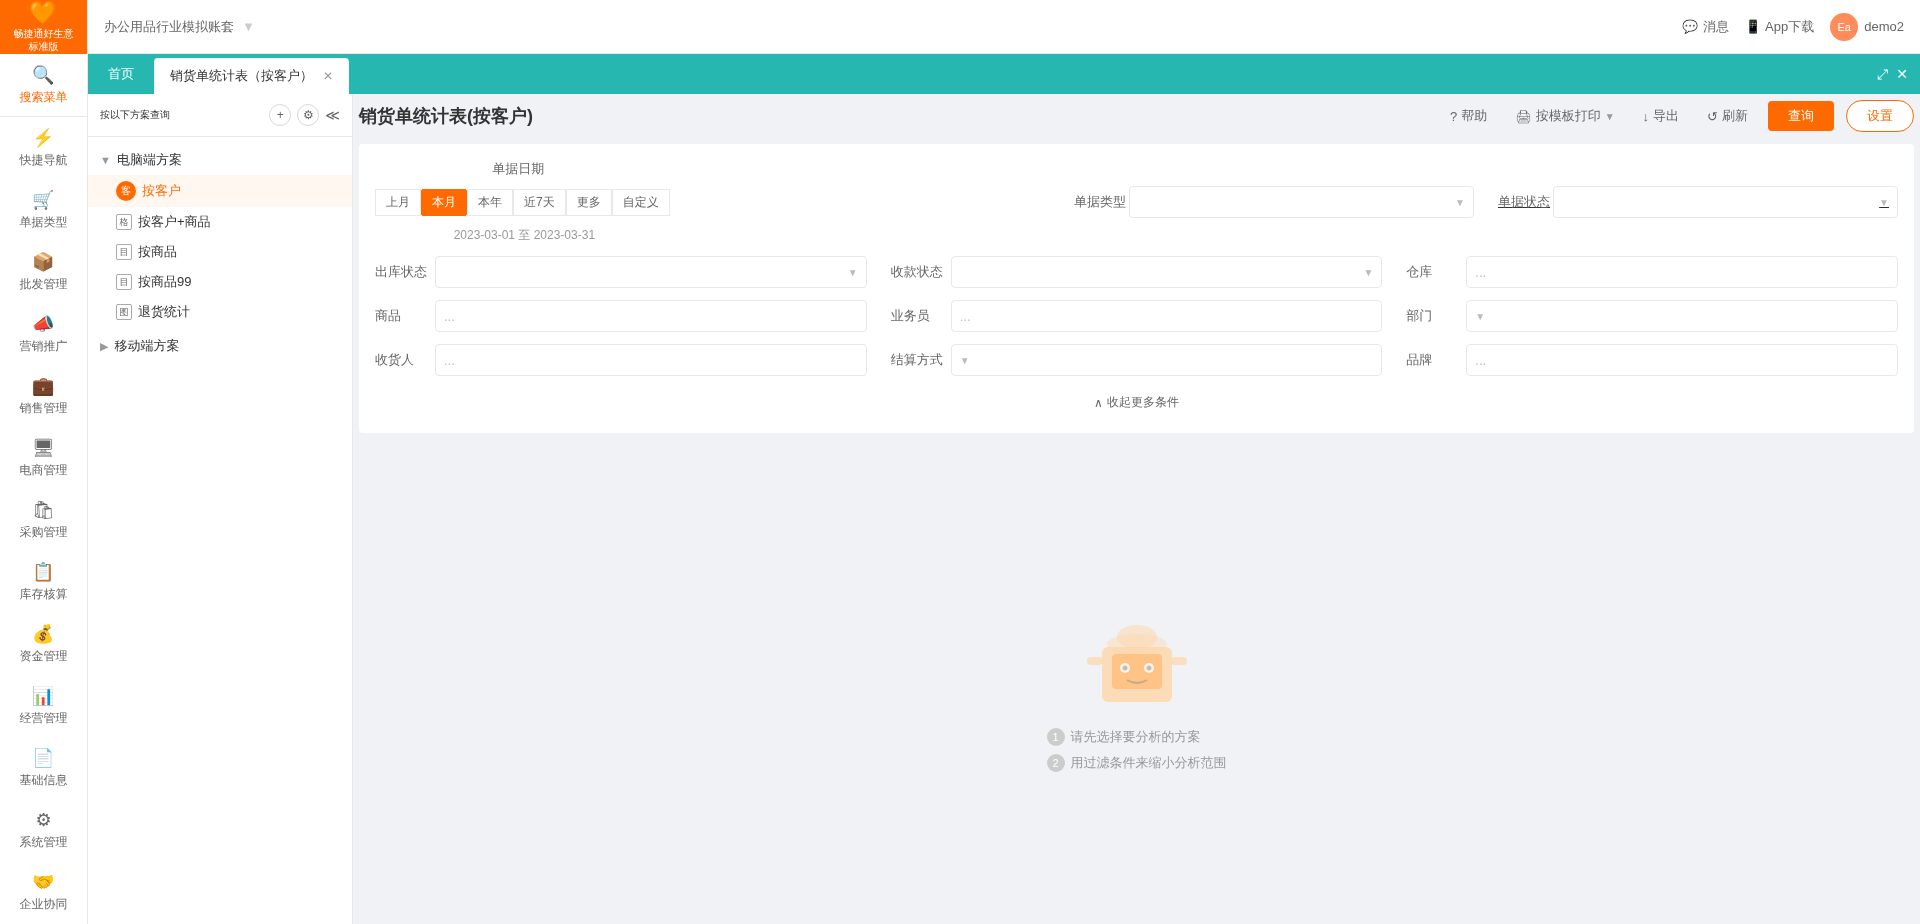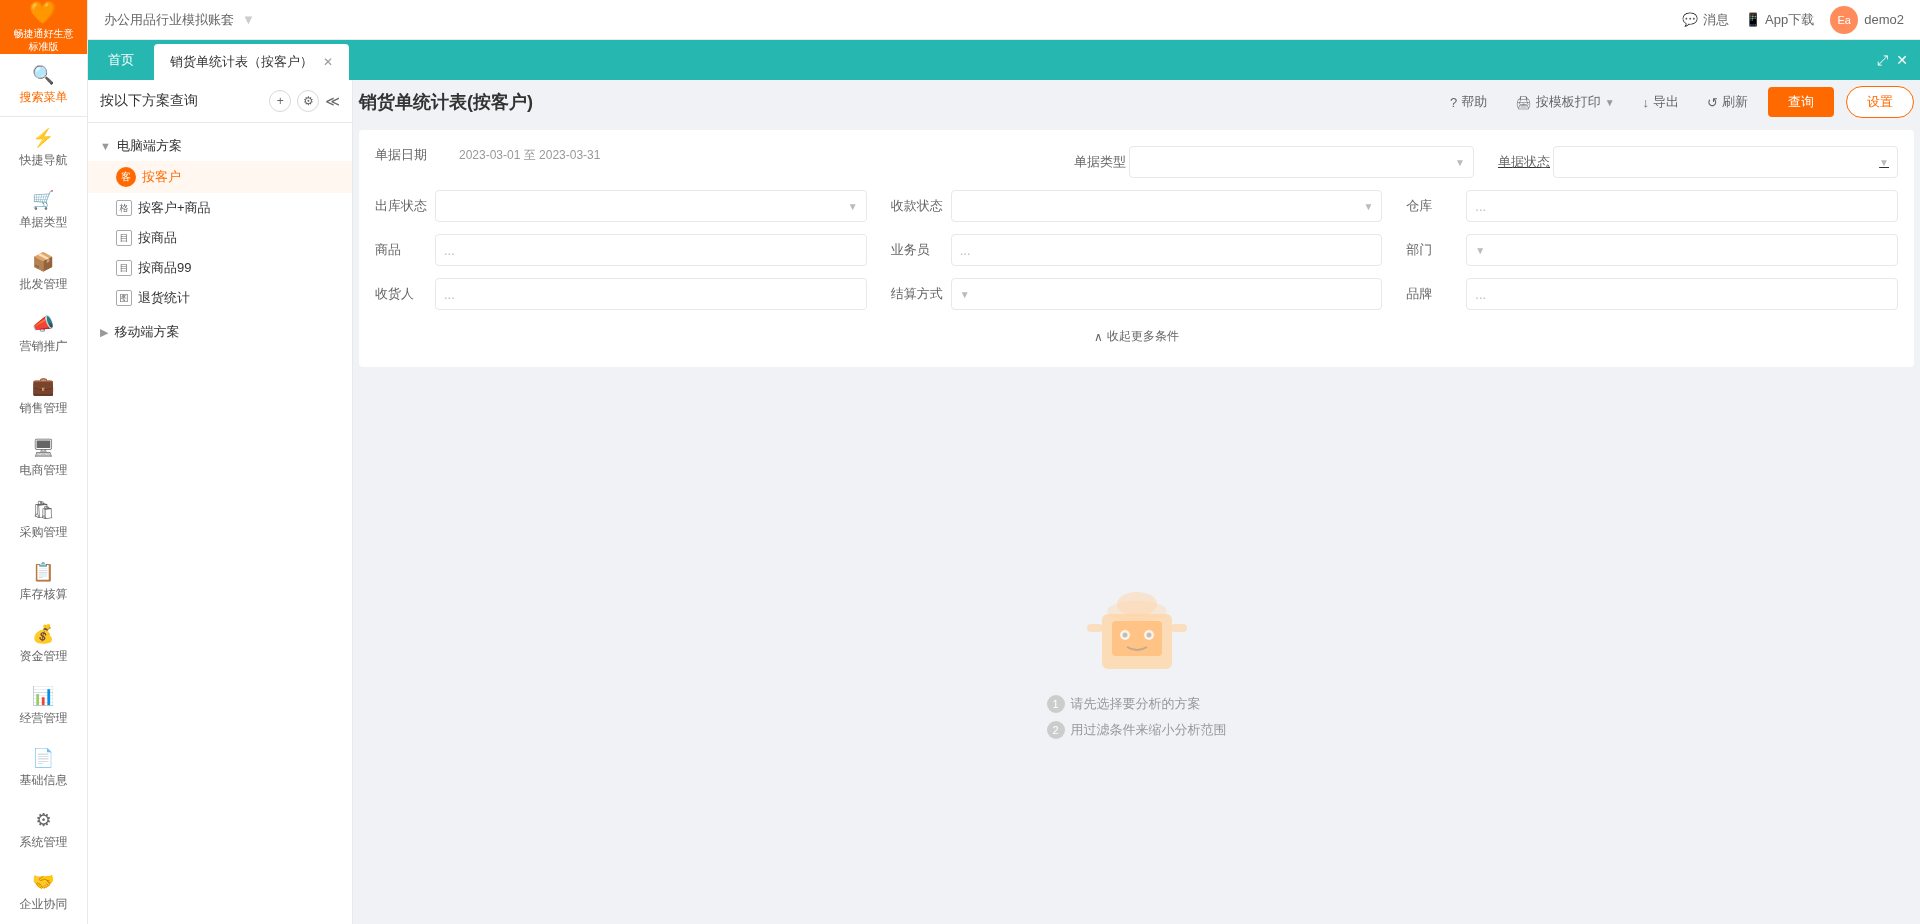--- a/index.html
+++ b/index.html
@@ -11,21 +11,21 @@
     .sidebar-logo .logo-icon { font-size: 22px; margin-bottom: 2px; }
     .sidebar-item { width: 88px; padding: 10px 5px; display: flex; flex-direction: column; align-items: center; cursor: pointer; color: #666; font-size: 12px; border-bottom: none; }
     .sidebar-item .s-icon { font-size: 18px; margin-bottom: 3px; }
     .sidebar-search { width: 88px; padding: 10px 5px; display: flex; flex-direction: column; align-items: center; cursor: pointer; color: #ff6a00; font-size: 12px; border-bottom: 1px solid #e8e8e8; }
     .sidebar-search .s-icon { font-size: 18px; margin-bottom: 3px; }
 
     
     .main-area { flex: 1; display: flex; flex-direction: column; height: 924px; }
 
     
-    .top-header { height: 40px; background: #fff; display: flex; align-items: center; justify-content: space-between; padding: 16px 16px; border-bottom: 1px solid #e8e8e8; }
+    .top-header { height: 54px; background: #fff; display: flex; align-items: center; justify-content: space-between; padding: 16px 16px; border-bottom: 1px solid #e8e8e8; }
     .top-header-left { display: flex; align-items: center; gap: 8px; color: #666; font-size: 13px; }
     .top-header-right { display: flex; align-items: center; gap: 16px; color: #666; font-size: 13px; }
     .top-header-right .icon-btn { display: flex; align-items: center; gap: 4px; cursor: pointer; }
     .user-avatar { width: 28px; height: 28px; border-radius: 50%; background: #ff8c5a; display: flex; align-items: center; justify-content: center; color: #fff; font-size: 11px; }
 
     
     .tab-bar { height: 40px; background: #26b8b0; display: flex; align-items: center; padding: 0 0; gap: 0; }
     .tab-item { height: 40px; padding: 0 16px; display: flex; align-items: center; cursor: pointer; color: rgba(255,255,255,0.85); font-size: 13px; gap: 6px; position: relative; }
     .tab-item.active { background: #fff; color: #333; border-radius: 4px 4px 0 0; margin-top: 4px; height: 36px; }
     .tab-item .tab-close { font-size: 12px; color: #999; cursor: pointer; margin-left: 4px; }
@@ -197,21 +197,21 @@
     <div style="display:flex;align-items:center;gap:8px;padding:0 12px;">
       <span style="color:#fff;font-size:14px;cursor:pointer;">⤢</span>
       <span style="color:#fff;font-size:14px;cursor:pointer;">✕</span>
     </div>
   </div>
 
   <div class="content-wrapper">
 
     <div class="left-panel">
       <div class="left-panel-header">
-        <span style="font-size:14px;color:#333;">按以下方案查询</span>
+        <span style="font-size:10px;color:#333;">按以下方案查询</span>
         <div class="left-panel-header-actions">
           <div class="icon-circle-btn">
             <span>+</span>
           </div>
           <div class="icon-circle-btn">
             <span>⚙</span>
           </div>
           <div class="collapse-btn">
             <span>≪</span>
           </div>
@@ -282,22 +282,42 @@
           <button class="btn-orange-outline">
             <span>设置</span>
           </button>
         </div>
       </div>
 
       <div class="filter-section">
 
         <div class="filter-row">
           <div class="filter-item" style="flex:none;align-items:flex-start;flex-direction:column;gap:4px;">
-            <div style="display:flex;align-items:center;gap:20px;">
+            <div style="display:flex;align-items:center;gap:11px;flex-direction:column;">
               <span class="filter-label">单据日期</span>
+              <div class="date-selector">
+                <div class="date-btn">
+                  <span>上月</span>
+                </div>
+                <div class="date-btn active">
+                  <span>本月</span>
+                </div>
+                <div class="date-btn">
+                  <span>本年</span>
+                </div>
+                <div class="date-btn">
+                  <span>近7天</span>
+                </div>
+                <div class="date-btn">
+                  <span>更多</span>
+                </div>
+                <div class="date-btn">
+                  <span>自定义</span>
+                </div>
+              </div>
               <span class="date-range-text">2023-03-01 至 2023-03-31</span>
             </div>
           </div>
           <div style="flex:1;"></div>
           <div class="filter-item" style="max-width:400px;">
             <span class="filter-label" style="min-width:55px;">单据类型</span>
             <div class="filter-control" style="flex:1;min-width:200px;">
               <span class="placeholder"></span>
               <span class="arrow">▼</span>
             </div>

